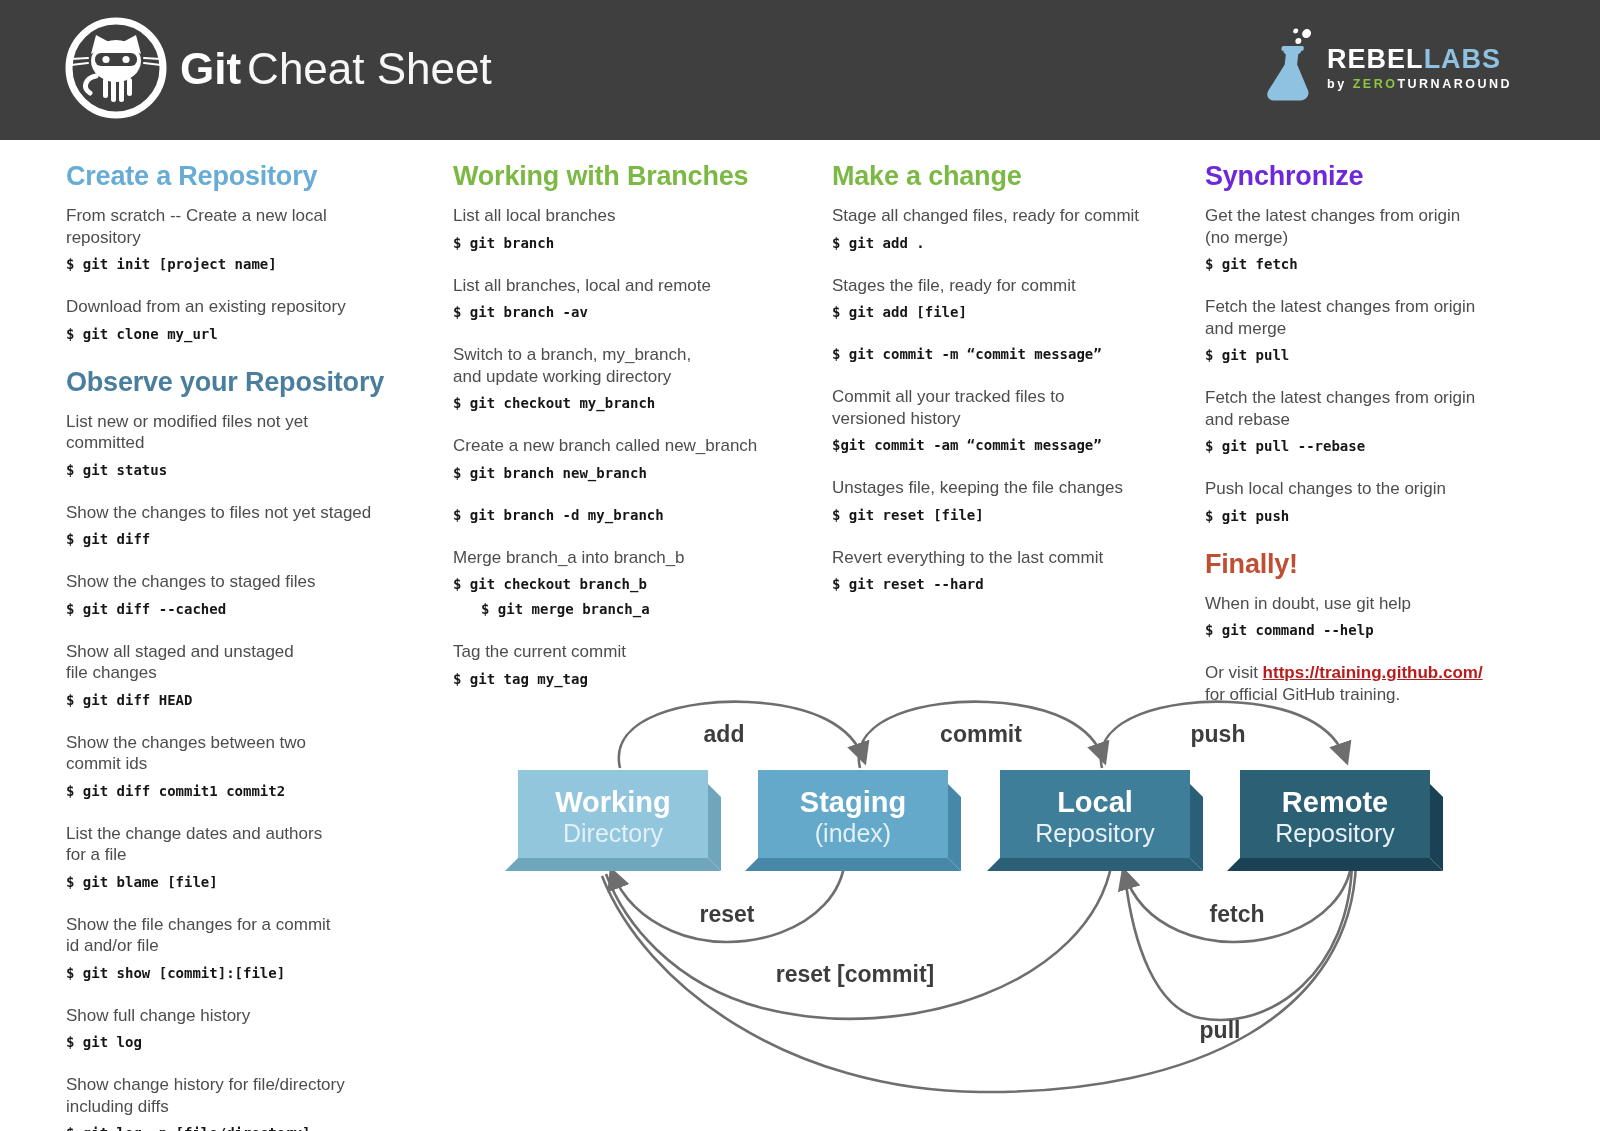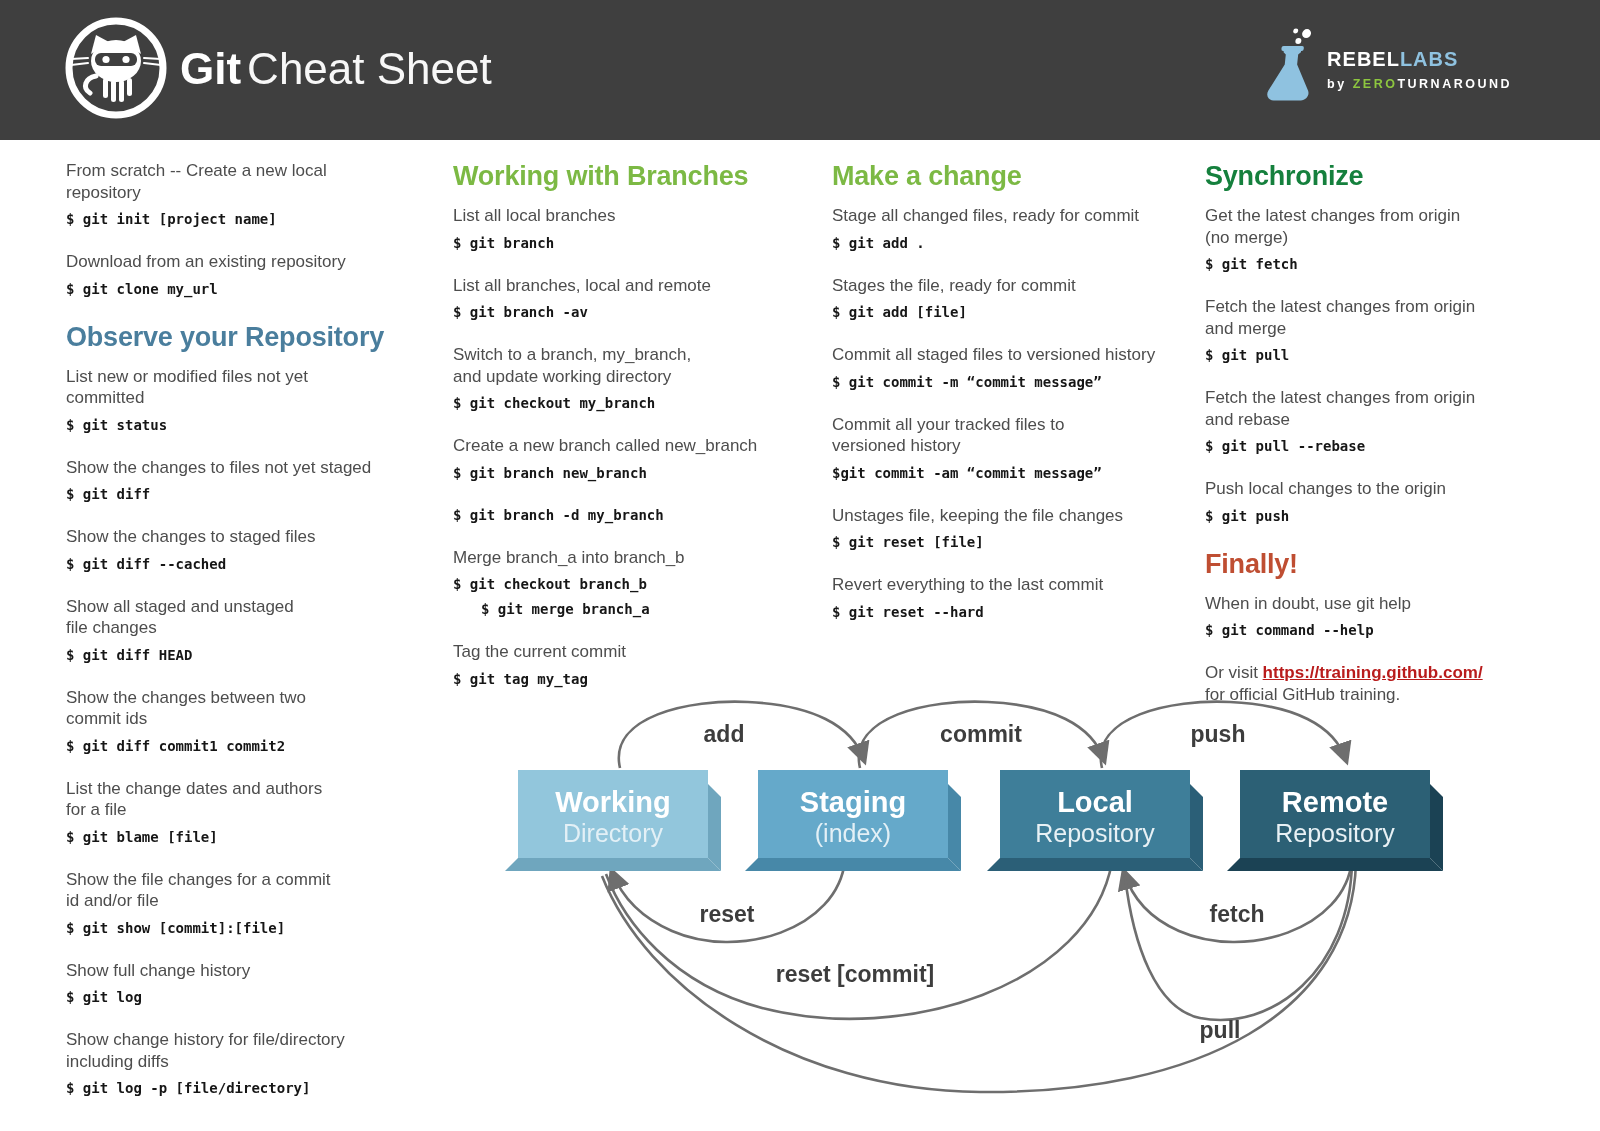--- a/index.html
+++ b/index.html
@@ -7,21 +7,21 @@
         font-family:"Liberation Sans",sans-serif;}
 
   
   .header{position:absolute;left:0;top:0;width:1600px;height:140px;background:#3F3F3F;}
   .octocat{position:absolute;left:62px;top:14px;}
   .title{position:absolute;left:180px;top:44px;color:#fff;font-size:44px;white-space:nowrap;}
   .t-bold{font-weight:800;}
   .t-light{font-weight:300;margin-left:6px;opacity:.96;}
   .brand{position:absolute;right:88px;top:28px;display:flex;align-items:center;}
   .brand-text{margin-left:10px;}
-  .brand-main{font-size:20px;font-weight:800;letter-spacing:1px;color:#fff;line-height:30px;}
+  .brand-main{font-size:27px;font-weight:800;letter-spacing:1px;color:#fff;line-height:30px;}
   .brand-main .labs{font-weight:800;}
   .brand-sub{font-size:12.5px;font-weight:700;letter-spacing:2.5px;color:#fff;margin-top:3px;}
 
   
   .col{position:absolute;top:160px;}
   #col1{left:66px;width:362px;}
   #col2{left:453px;width:368px;}
   #col3{left:832px;width:368px;}
   #col4{left:1205px;width:350px;}
   h2{margin:0 0 13px 0;font-size:27px;font-weight:800;letter-spacing:-.2px;line-height:32px;}
@@ -85,20 +85,21 @@
       </svg>
       <div class="brand-text">
         <div class="brand-main"><span>REBEL</span><span class="labs" style="color: rgb(143, 194, 224);">LABS</span></div>
         <div class="brand-sub"><span>by</span> <span style="color: rgb(141, 198, 63);">ZERO</span><span>TURNAROUND</span></div>
       </div>
     </div>
   </div>
 
   <div class="col" id="col1">
     <div class="section">
+      <h2 style="color: rgb(102, 172, 212);">Create a Repository</h2>
       <div class="entry">
         <p class="desc">From scratch -- Create a new local
 repository</p>
         <p class="code">$ git init [project name]</p>
       </div>
       <div class="entry">
         <p class="desc">Download from an existing repository</p>
         <p class="code">$ git clone my_url</p>
       </div>
     </div>
@@ -190,42 +191,41 @@
       <h2 style="color: rgb(124, 185, 68);">Make a change</h2>
       <div class="entry">
         <p class="desc">Stage all changed files, ready for commit</p>
         <p class="code">$ git add .</p>
       </div>
       <div class="entry">
         <p class="desc">Stages the file, ready for commit</p>
         <p class="code">$ git add [file]</p>
       </div>
       <div class="entry">
-        <p class="desc">Commit all staged files to versioned history</p>
         <p class="code">$ git commit -m “commit message”</p>
       </div>
       <div class="entry">
         <p class="desc">Commit all your tracked files to
 versioned history</p>
         <p class="code">$git commit -am “commit message”</p>
       </div>
       <div class="entry">
         <p class="desc">Unstages file, keeping the file changes</p>
         <p class="code">$ git reset [file]</p>
       </div>
       <div class="entry">
         <p class="desc">Revert everything to the last commit</p>
         <p class="code">$ git reset --hard</p>
       </div>
     </div>
   </div>
 
   <div class="col" id="col4">
     <div class="section">
-      <h2 style="color: #15803d;">Synchronize</h2>
+      <h2 style="color: #6d28d9;">Synchronize</h2>
       <div class="entry">
         <p class="desc">Get the latest changes from origin
 (no merge)</p>
         <p class="code">$ git fetch</p>
       </div>
       <div class="entry">
         <p class="desc">Fetch the latest changes from origin
 and merge</p>
         <p class="code">$ git pull</p>
       </div>

